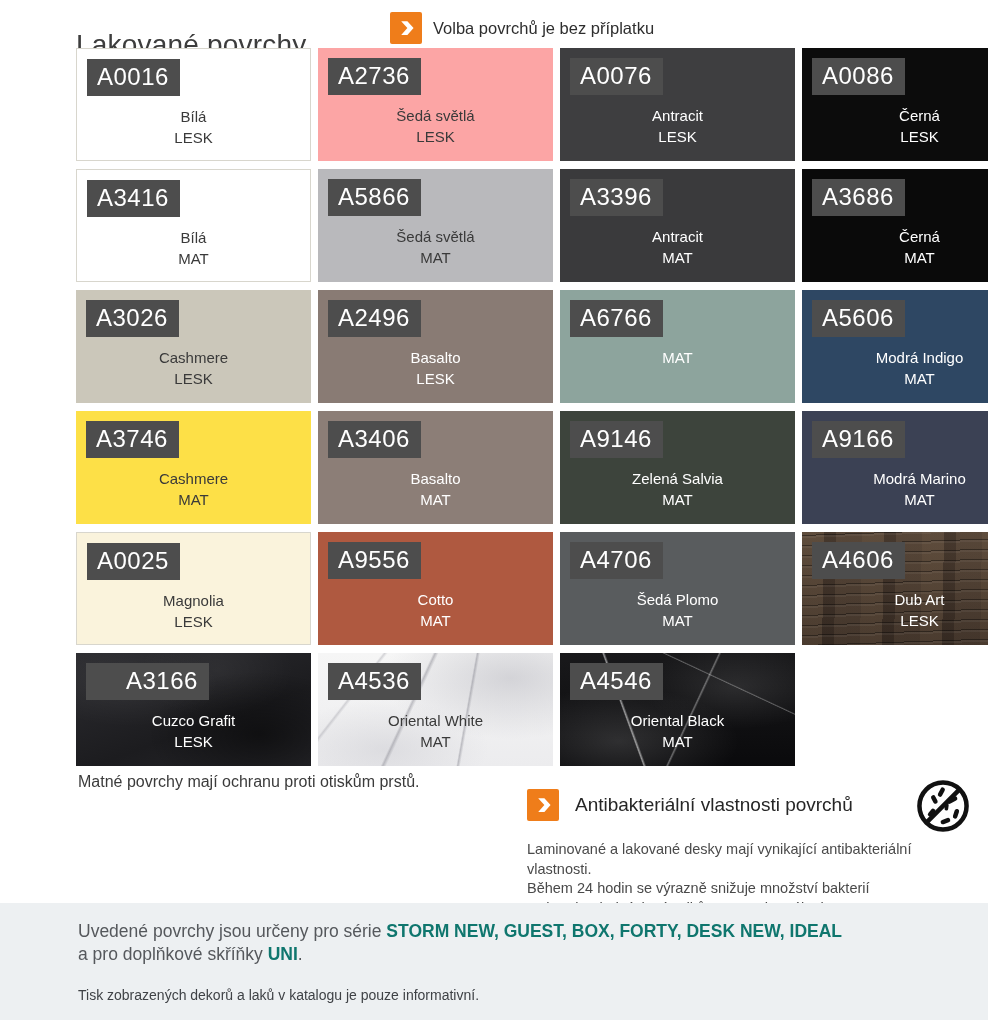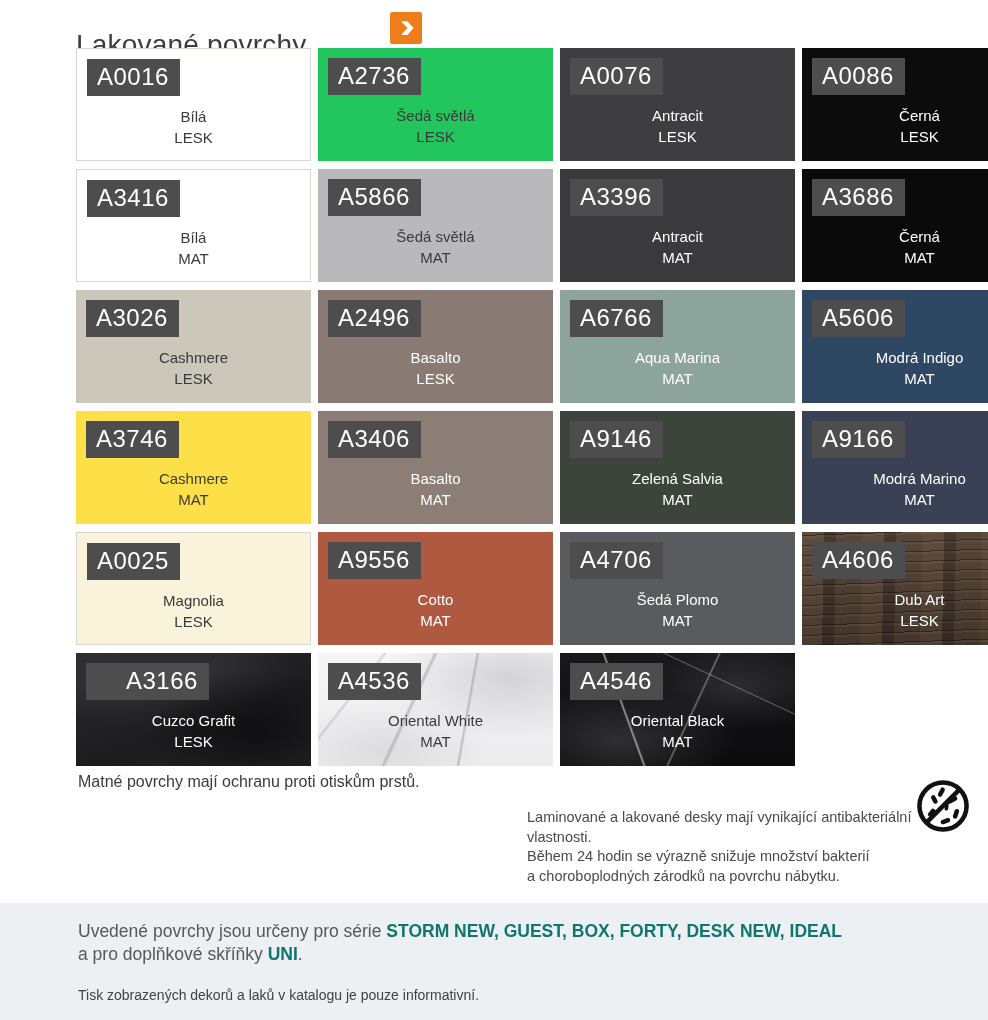--- a/index.html
+++ b/index.html
@@ -84,29 +84,30 @@
 <body>
 
 <h1 class="page-title">Lakované povrchy</h1>
 
 <div class="header-note">
   <span class="arrow-badge" style="background:#ef7d1a;">
     <svg width="22" height="22" viewBox="0 0 32 32">
         <polygon points="9,6 18,6 27,16 18,26 9,26 18,16" fill="#ffffff"></polygon>
       </svg>
   </span>
+  <span class="header-note-text">Volba povrchů je bez příplatku</span>
 </div>
 
 <div class="swatch-grid">
     <div class="swatch dark-text bordered" style="background-color: rgb(255, 255, 255);">
       <span class="code-badge" style="background-color: rgb(77, 77, 77);">A0016</span>
       <div class="swatch-name">Bílá</div>
       <div class="swatch-finish">LESK</div>
     </div>
-    <div class="swatch dark-text" style="background-color: #22c55e;">
+    <div class="swatch dark-text" style="background-color: #fca5a5;">
       <span class="code-badge" style="background-color: rgb(77, 77, 77);">A2736</span>
       <div class="swatch-name">Šedá světlá</div>
       <div class="swatch-finish">LESK</div>
     </div>
     <div class="swatch light-text" style="background-color: rgb(62, 62, 64);">
       <span class="code-badge" style="background-color: rgb(77, 77, 77); text-align: right;">A0076</span>
       <div class="swatch-name">Antracit</div>
       <div class="swatch-finish">LESK</div>
     </div>
     <div class="swatch light-text" style="background-color: rgb(12, 12, 12);">
@@ -139,21 +140,20 @@
       <div class="swatch-name">Cashmere</div>
       <div class="swatch-finish">LESK</div>
     </div>
     <div class="swatch light-text" style="background-color: rgb(137, 123, 116);">
       <span class="code-badge" style="background-color: rgb(77, 77, 77);">A2496</span>
       <div class="swatch-name">Basalto</div>
       <div class="swatch-finish">LESK</div>
     </div>
     <div class="swatch light-text" style="background-color: rgb(141, 164, 157);">
       <span class="code-badge" style="background-color: rgb(77, 77, 77);">A6766</span>
-      <div class="swatch-name">Aqua Marina</div>
       <div class="swatch-finish">MAT</div>
     </div>
     <div class="swatch light-text" style="background-color: rgb(46, 71, 99);">
       <span class="code-badge" style="background-color: rgb(77, 77, 77);">A5606</span>
       <div class="swatch-name">Modrá Indigo</div>
       <div class="swatch-finish">MAT</div>
     </div>
     <div class="swatch dark-text" style="background-color: #fde047;">
       <span class="code-badge" style="background-color: rgb(77, 77, 77);">A3746</span>
       <div class="swatch-name">Cashmere</div>
@@ -207,20 +207,28 @@
     <div class="swatch tx-oriental-black light-text">
       <span class="code-badge" style="background-color: rgb(77, 77, 77);">A4546</span>
       <div class="swatch-name">Oriental Black</div>
       <div class="swatch-finish">MAT</div>
     </div>
   </div>
 
 <div class="matte-note">Matné povrchy mají ochranu proti otiskům prstů.</div>
 
 <div class="antibac">
+  <div class="antibac-head">
+    <span class="arrow-badge" style="background:#ef7d1a;">
+      <svg width="22" height="22" viewBox="0 0 32 32">
+          <polygon points="9,6 18,6 27,16 18,26 9,26 18,16" fill="#ffffff"></polygon>
+        </svg>
+    </span>
+    <span class="antibac-title">Antibakteriální vlastnosti povrchů</span>
+  </div>
   <span class="no-bacteria">
     <svg width="58" height="58" viewBox="0 0 64 64" fill="none">
       <circle cx="32" cy="32" r="26" stroke="#111" stroke-width="5"></circle>
       <line x1="14" y1="50" x2="50" y2="14" stroke="#111" stroke-width="5" stroke-linecap="round"></line>
       <g fill="#111">
         <rect x="28" y="11" width="5" height="11" rx="2.5" transform="rotate(28 30 16)"></rect>
         <rect x="40" y="19" width="5" height="12" rx="2.5" transform="rotate(62 42 25)"></rect>
         <rect x="44" y="35" width="5" height="11" rx="2.5" transform="rotate(18 46 40)"></rect>
         <rect x="33" y="43" width="5" height="11" rx="2.5" transform="rotate(70 35 48)"></rect>
         <rect x="17" y="34" width="5" height="10" rx="2.5" transform="rotate(40 19 39)"></rect>

